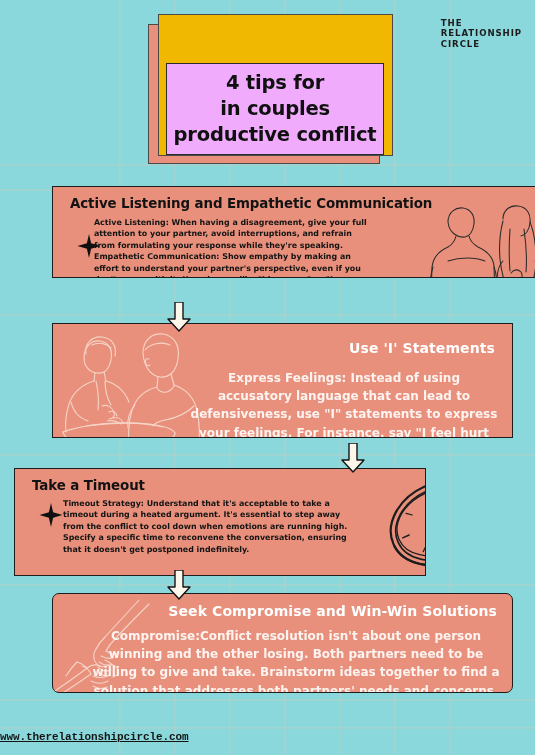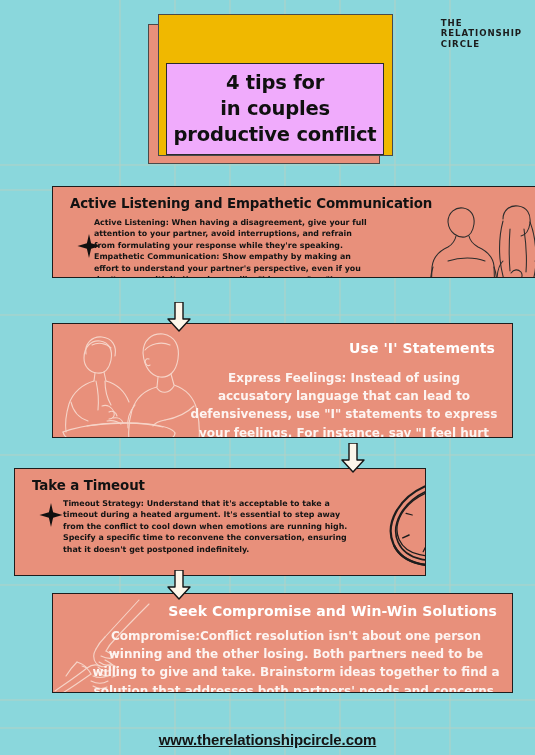--- a/index.html
+++ b/index.html
@@ -65,23 +65,23 @@
   .sparkle{ position:absolute; }
 
   .illus{ position:absolute; pointer-events:none; }
 
   
   .arrow{ position:absolute; z-index:5; }
 
   
   #footer-url{
     position:absolute; left:0; right:0; top:731px;
-    text-align:center;
-    font-family:Liberation Sans, sans-serif;
-    font-size:15px; font-weight:bold; color:#141414;
+    text-align:left;
+    font-family:Liberation Mono, monospace;
+    font-size:11px; font-weight:bold; color:#141414;
     text-decoration:underline; letter-spacing:-.1px;
   }
 </style>
 </head>
 <body>
 
 <svg id="grid-bg" viewBox="0 0 535 755">
   <g stroke="#e7c9a8" stroke-width="0.8" opacity="0.55">
     <line x1="120" y1="0" x2="120" y2="755"></line>
     <line x1="175" y1="0" x2="175" y2="755"></line>
@@ -254,21 +254,21 @@
           <path d="M88 50 L93 53 L88 56" stroke-width="1.5"></path>
         </g>
       </g>
     </svg>
   </div>
 
   <svg class="arrow" style="left:166px; top:570px;" width="26" height="30" viewBox="0 0 26 30">
     <path d="M9 0 L17 0 L17 17 L24 17 L13 29 L2 17 L9 17 Z" fill="#fdf6ea" stroke="#141414" stroke-width="1.4" stroke-linejoin="round"></path>
   </svg>
 
-  <div class="section sec-light" style="left:52px; top:593px; width:461px; height:100px;">
+  <div class="section sec-light" style="left:52px; top:593px; width:461px; height:100px;border-radius:7px;">
 
     <svg class="illus" style="left:0px; top:2px;" width="130" height="98" viewBox="0 0 130 98">
       <g fill="none" stroke="#f6d4c8" stroke-width="1.1" stroke-linecap="round" stroke-linejoin="round">
 
         <path d="M96 8 C84 20 72 32 62 43"></path>
         <path d="M86 4 C74 17 62 30 52 41"></path>
 
         <path d="M62 43 C58 47 55 51 53 55"></path>
         <path d="M52 41 C48 45 45 49 43 53"></path>
         <path d="M53 55 C57 58 62 59 66 57"></path>

